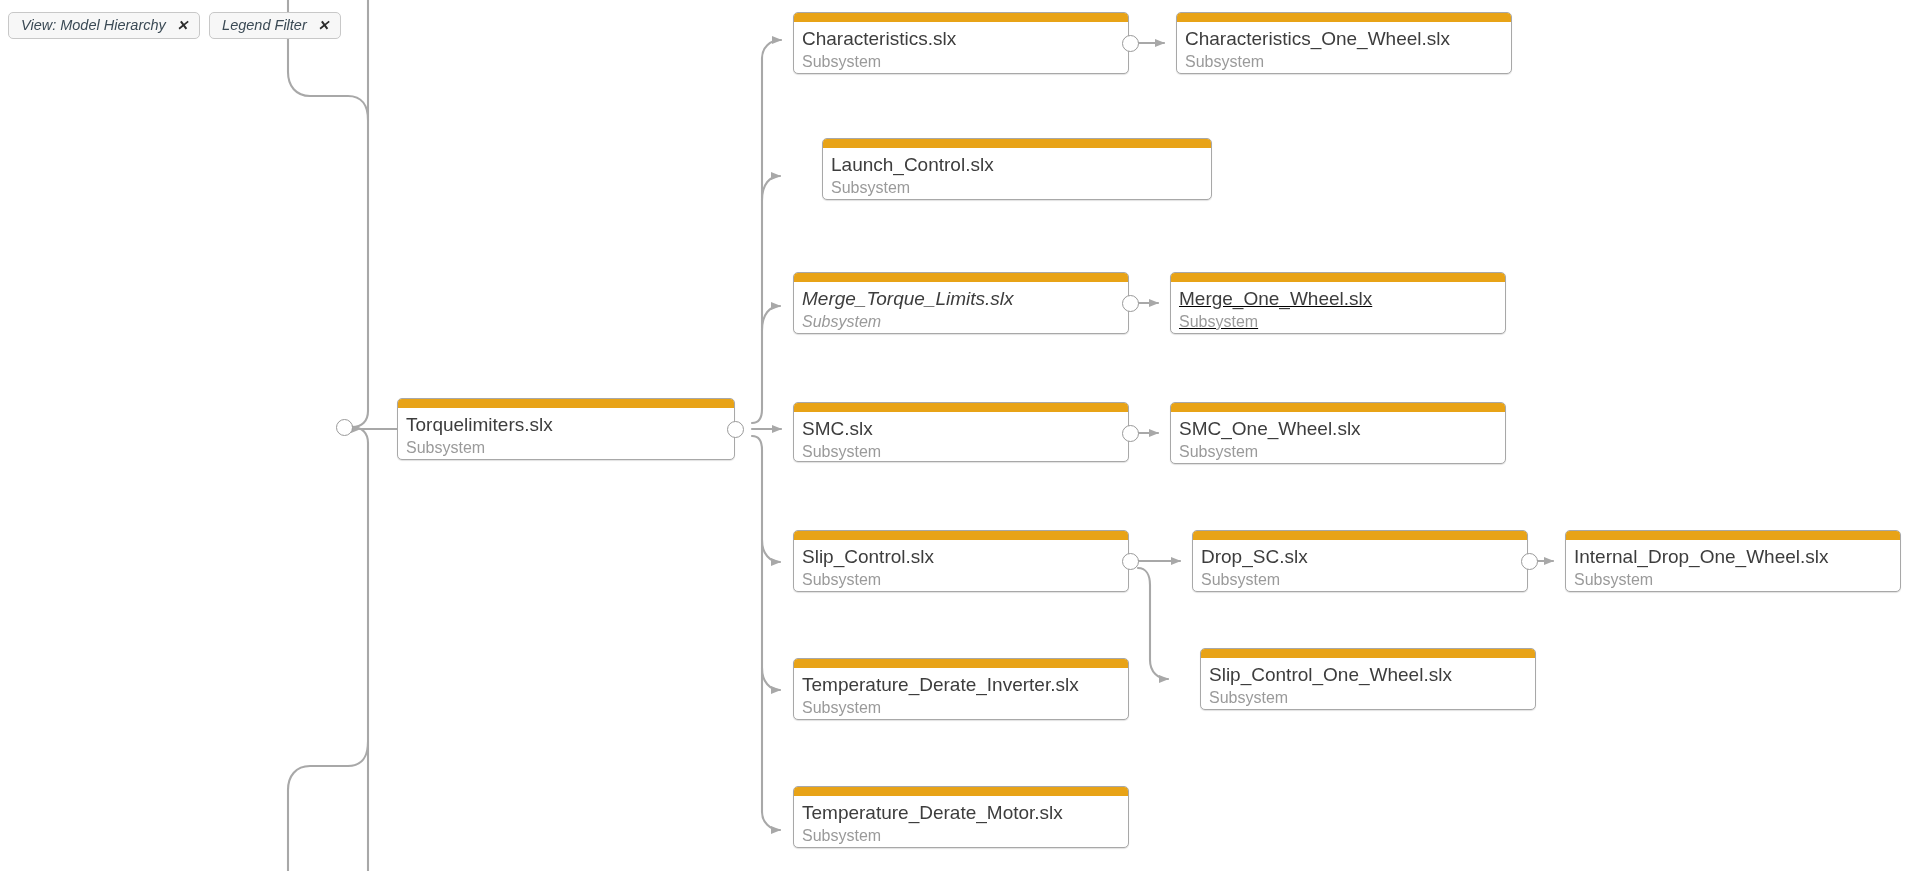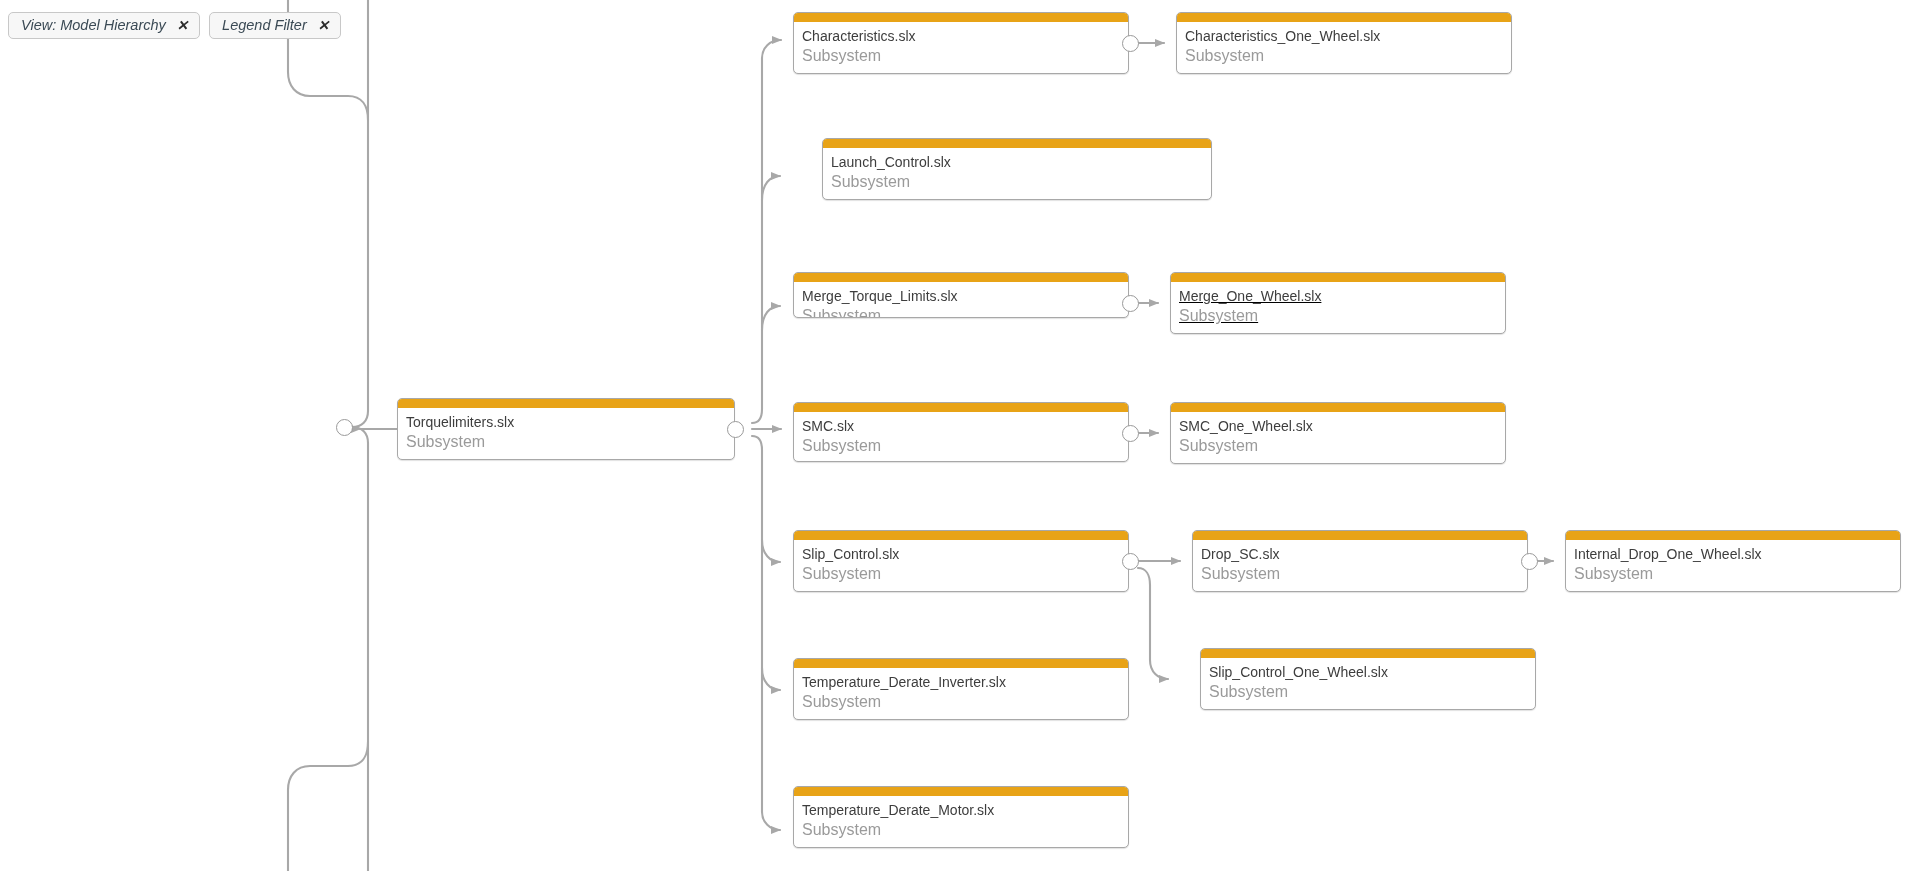--- a/index.html
+++ b/index.html
@@ -87,21 +87,21 @@
     width: 100%;
     background: #e8a317;
   }
   .node.model .node-header {
     background: #0f72b5;
   }
   .node-body {
     padding: 6px 0 0 8px;
   }
   .node-title {
-    font-size: 14px;
+    font-size: 19px;
     color: #3d3d3d;
     line-height: 1.15;
     white-space: nowrap;
   }
   .node-subtitle {
     font-size: 16px;
     color: #9a9a9a;
     line-height: 1.2;
     margin-top: 2px;
     white-space: nowrap;
@@ -203,21 +203,21 @@
   </div>
 
   <div class="node" style="left:793px; top:138px; width:390px; height:62px;margin-left:29px;">
     <div class="node-header"></div>
     <div class="node-body">
       <div class="node-title">Launch_Control.slx</div>
       <div class="node-subtitle">Subsystem</div>
     </div>
   </div>
 
-  <div class="node" style="left:793px; top:272px; width:336px; height:46px;">
+  <div class="node" style="left:793px; top:272px; width:336px; height:62px;font-style:italic;">
     <div class="node-header"></div>
     <div class="node-body">
       <div class="node-title">Merge_Torque_Limits.slx</div>
       <div class="node-subtitle">Subsystem</div>
     </div>
   </div>
   <div class="port" style="left:1122px; top:295px;"></div>
 
   <div class="node" style="left:1170px; top:272px; width:336px; height:62px;text-decoration:underline;">
     <div class="node-header"></div>

